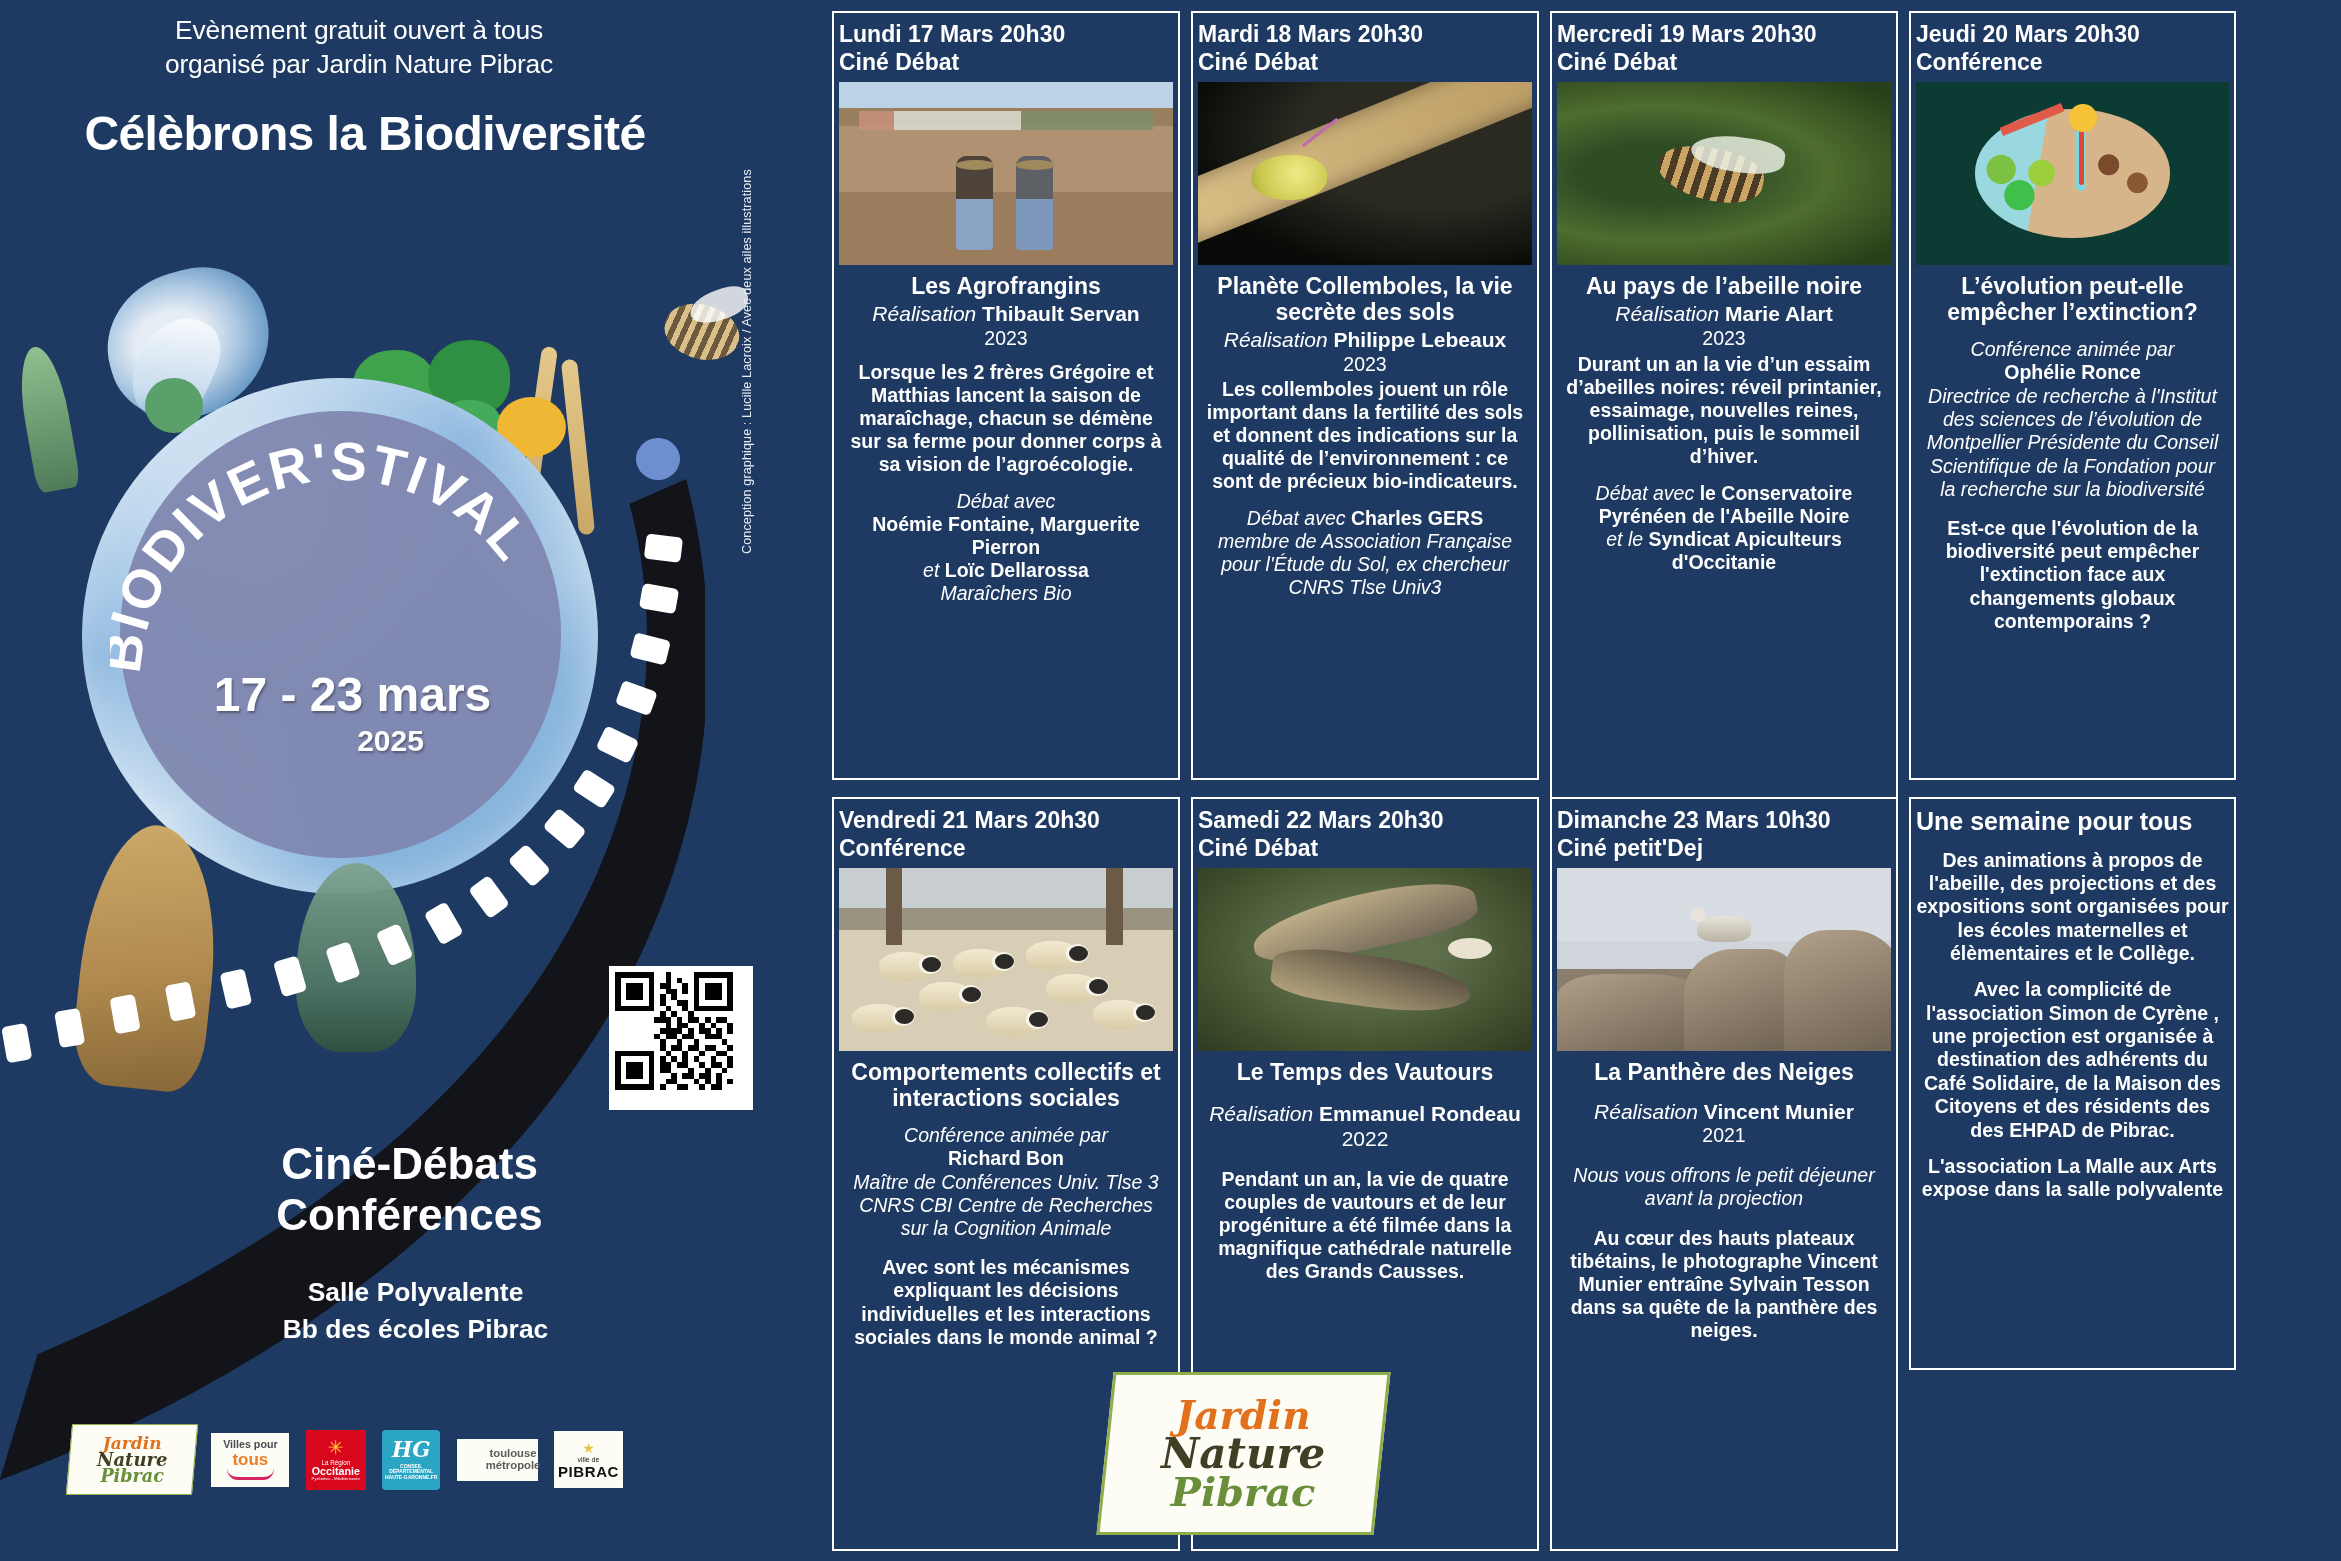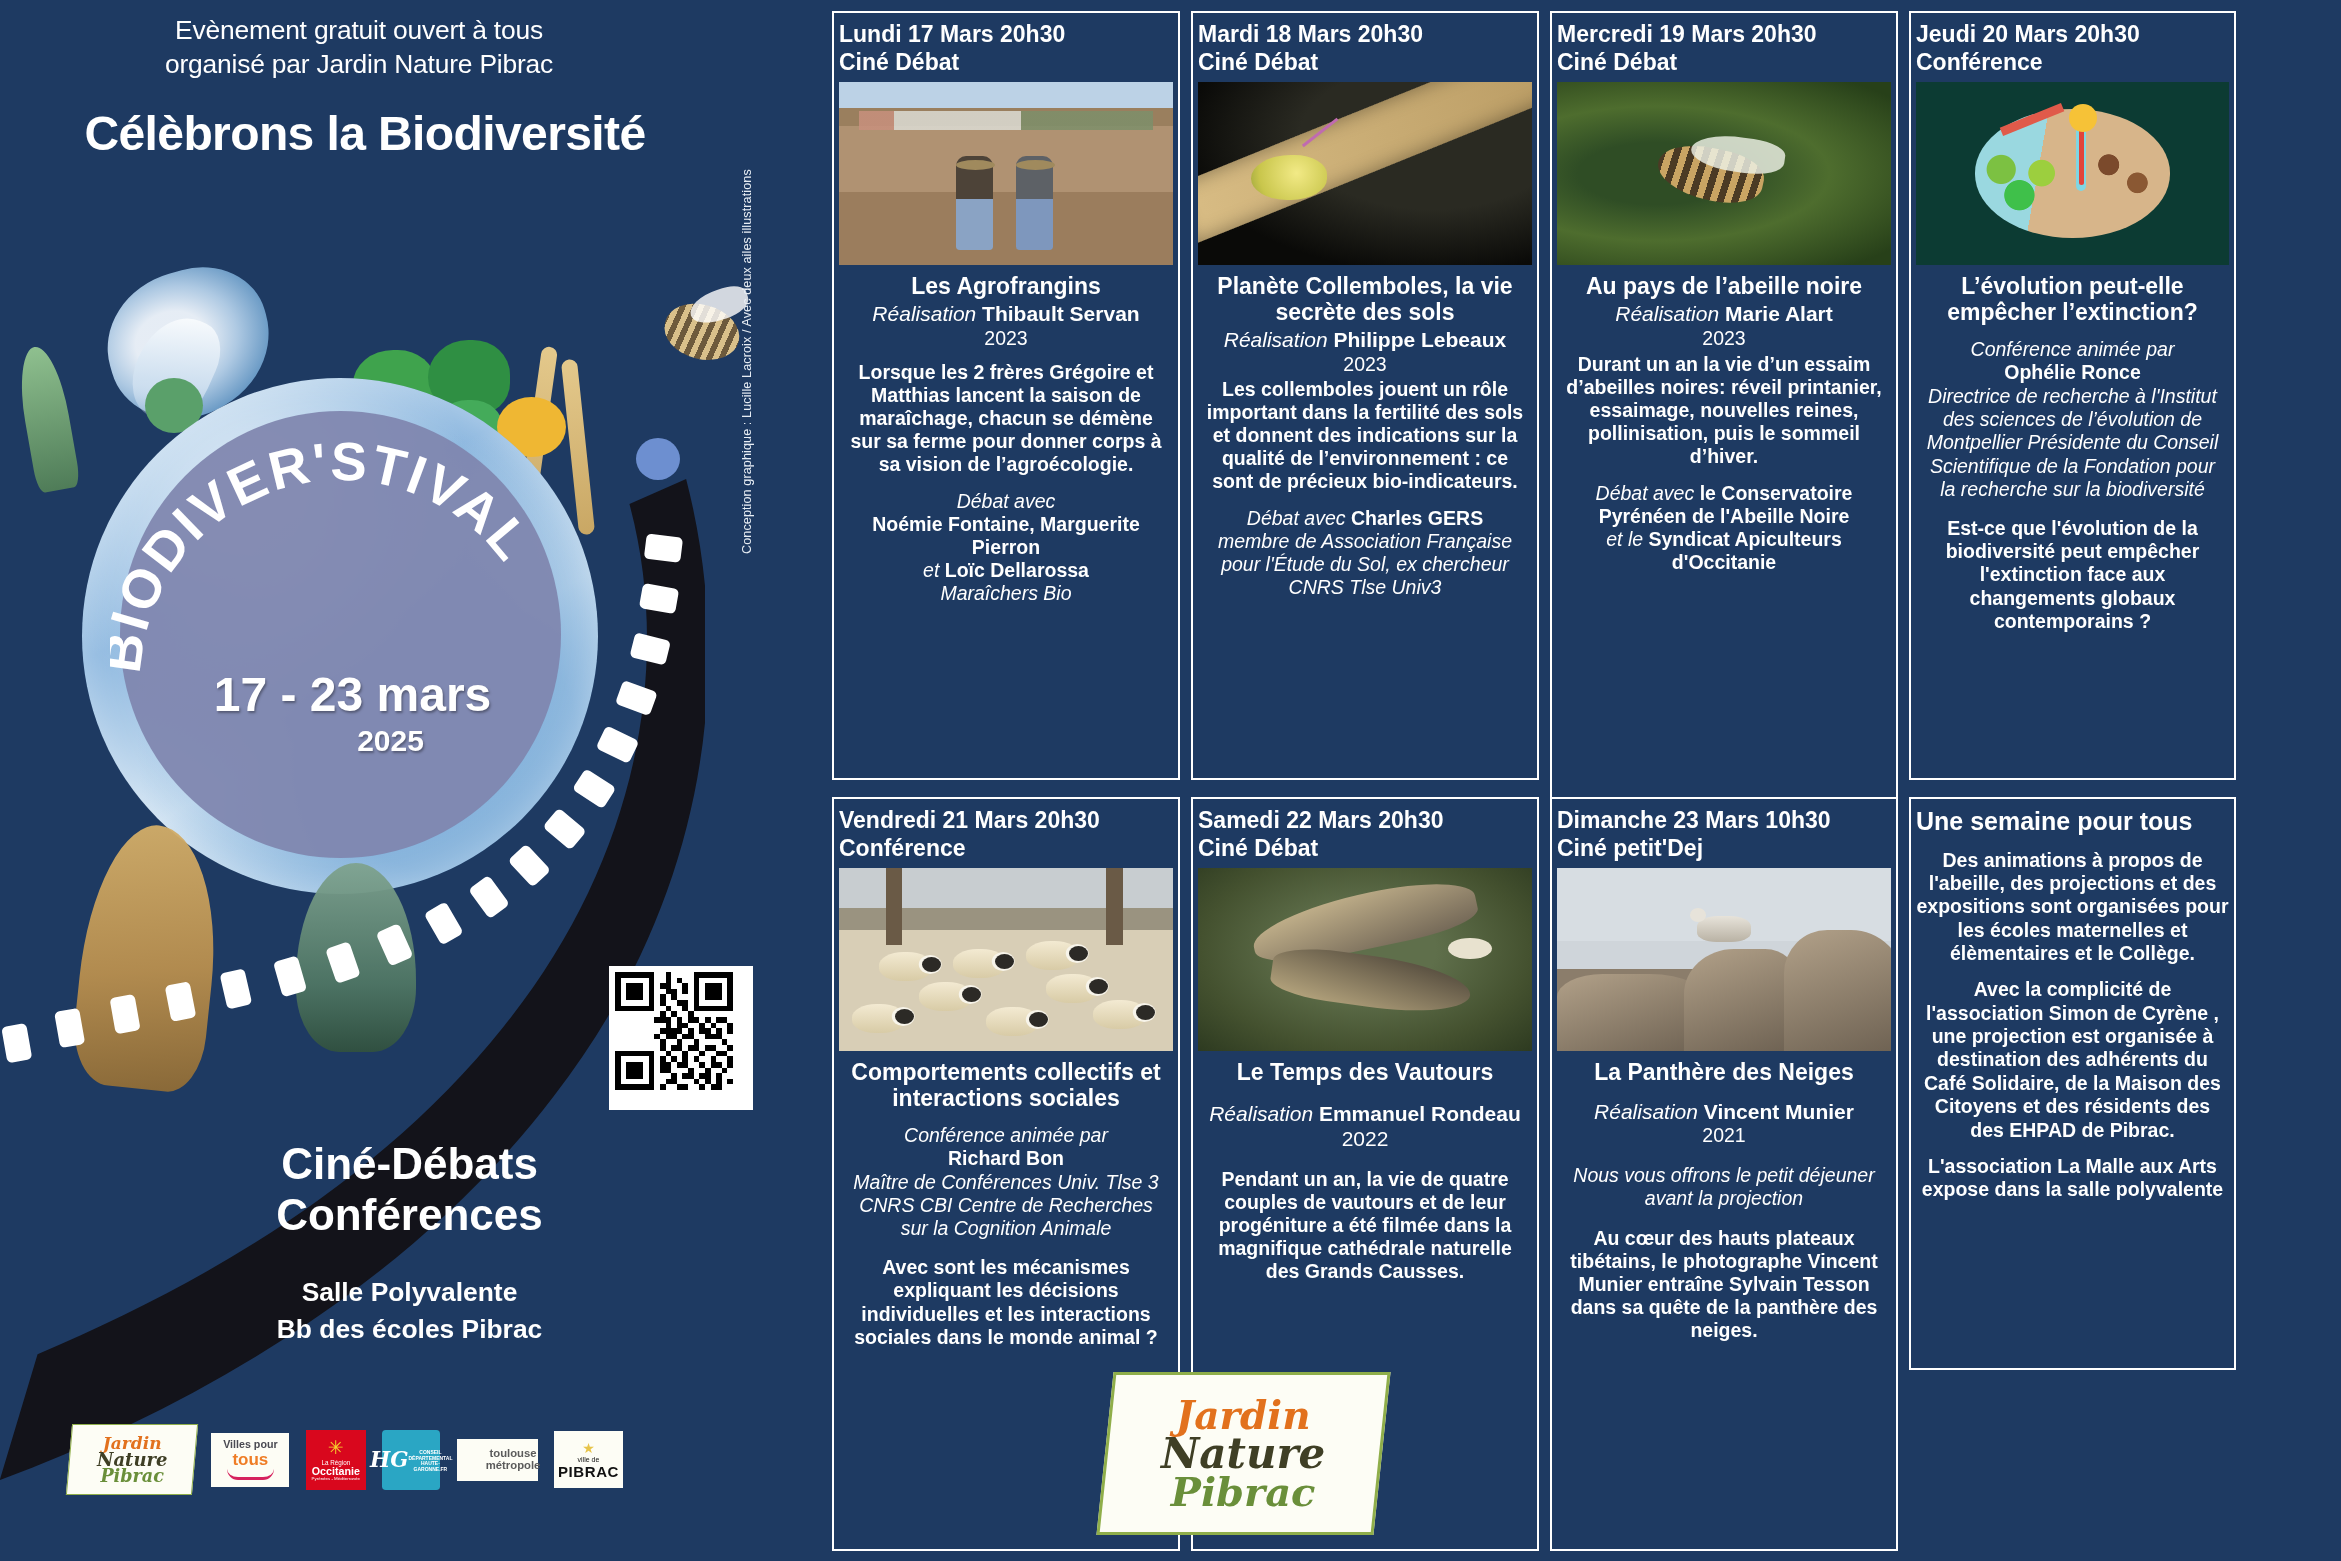--- a/index.html
+++ b/index.html
@@ -65,41 +65,41 @@
 
   .credit{position:absolute;left:740px;top:554px;width:441px;
      transform:rotate(-90deg);transform-origin:left top;
      font-size:12.6px;color:#e8eef5;letter-spacing:0.1px;white-space:nowrap;}
 
   .qr{position:absolute;left:609px;top:966px;width:131px;height:131px;background:#fff;padding:6.3px;}
   .qr svg{display:block;}
 
   .bigsub{position:absolute;top:1138px;left:82px;width:655px;text-align:center;
       font-weight:bold;font-size:44px;line-height:1.16;}
-  .venue{position:absolute;top:1274px;left:76px;width:667px;text-align:center;
+  .venue{position:absolute;top:1274px;left:82px;width:667px;text-align:center;
       font-weight:bold;font-size:26.4px;line-height:1.42;}
 
   .logos{position:absolute;left:69px;top:1424px;display:flex;align-items:center;gap:16.4px;}
   .logobox{background:#fdfdf5;display:flex;align-items:center;justify-content:center;
       box-sizing:border-box;}
   .lg-jnp{width:126px;height:71px;border:1.9px solid #8fae4a;transform:skewX(-5deg);}
   .lg-jnp .t{transform:skewX(5deg);text-align:center;line-height:1.0;}
   .lg-jnp .t .a{font-family:"DejaVu Serif",serif;font-style:italic;font-weight:bold;color:#e2711d;font-size:17px;display:block;}
   .lg-jnp .t .b{font-family:"DejaVu Serif",serif;font-style:italic;font-weight:bold;color:#3f3f25;font-size:18px;display:block;margin-top:-1.3px;}
   .lg-jnp .t .c{font-family:"DejaVu Serif",serif;font-style:italic;font-weight:bold;color:#6a8f3a;font-size:17.6px;display:block;margin-top:-1.3px;}
   .lg-vpt{width:78px;height:54px;flex-direction:column;}
   .lg-vpt .l1{color:#4a4a52;font-weight:bold;font-size:10.7px;line-height:1;}
   .lg-vpt .l2{color:#ef7d26;font-weight:bold;font-size:17px;line-height:1;margin-top:1.3px;}
   .lg-vpt .arc{width:47px;height:7.6px;border-bottom:3.8px solid #d6225e;border-radius:0 0 29px 29px;margin-top:0.6px;}
   .lg-occ{width:60px;height:60px;background:#d9071d;flex-direction:column;color:#fff;}
   .lg-occ .cross{font-size:19px;color:#f6d32d;line-height:1;}
   .lg-occ .r1{font-size:6.3px;margin-top:1.9px;}
   .lg-occ .r2{font-size:10.7px;font-weight:bold;line-height:1;}
   .lg-occ .r3{font-size:4.4px;}
-  .lg-hg{width:58px;height:60px;background:#2aa6c4;flex-direction:row;color:#fff;border-radius:3.8px;}
+  .lg-hg{width:58px;height:60px;background:#2aa6c4;flex-direction:column;color:#fff;border-radius:3.8px;}
   .lg-hg .m{font-family:"DejaVu Serif",serif;font-style:italic;font-weight:bold;font-size:21.4px;line-height:1;}
   .lg-hg .s{font-size:5px;font-weight:bold;margin-top:3.8px;text-align:center;line-height:1.1;}
   .lg-tm{width:81px;height:42px;flex-direction:column;color:#5b5b5b;font-weight:bold;padding-left:32px;}
   .lg-tm .x1{font-size:11.3px;line-height:1;}
   .lg-tm .x2{font-size:11.3px;line-height:1;}
   .lg-pib{width:69px;height:57px;flex-direction:column;color:#111;}
   .lg-pib .p1{font-size:7px;}
   .lg-pib .p2{font-size:15px;font-weight:bold;letter-spacing:0.6px;}
 
   

